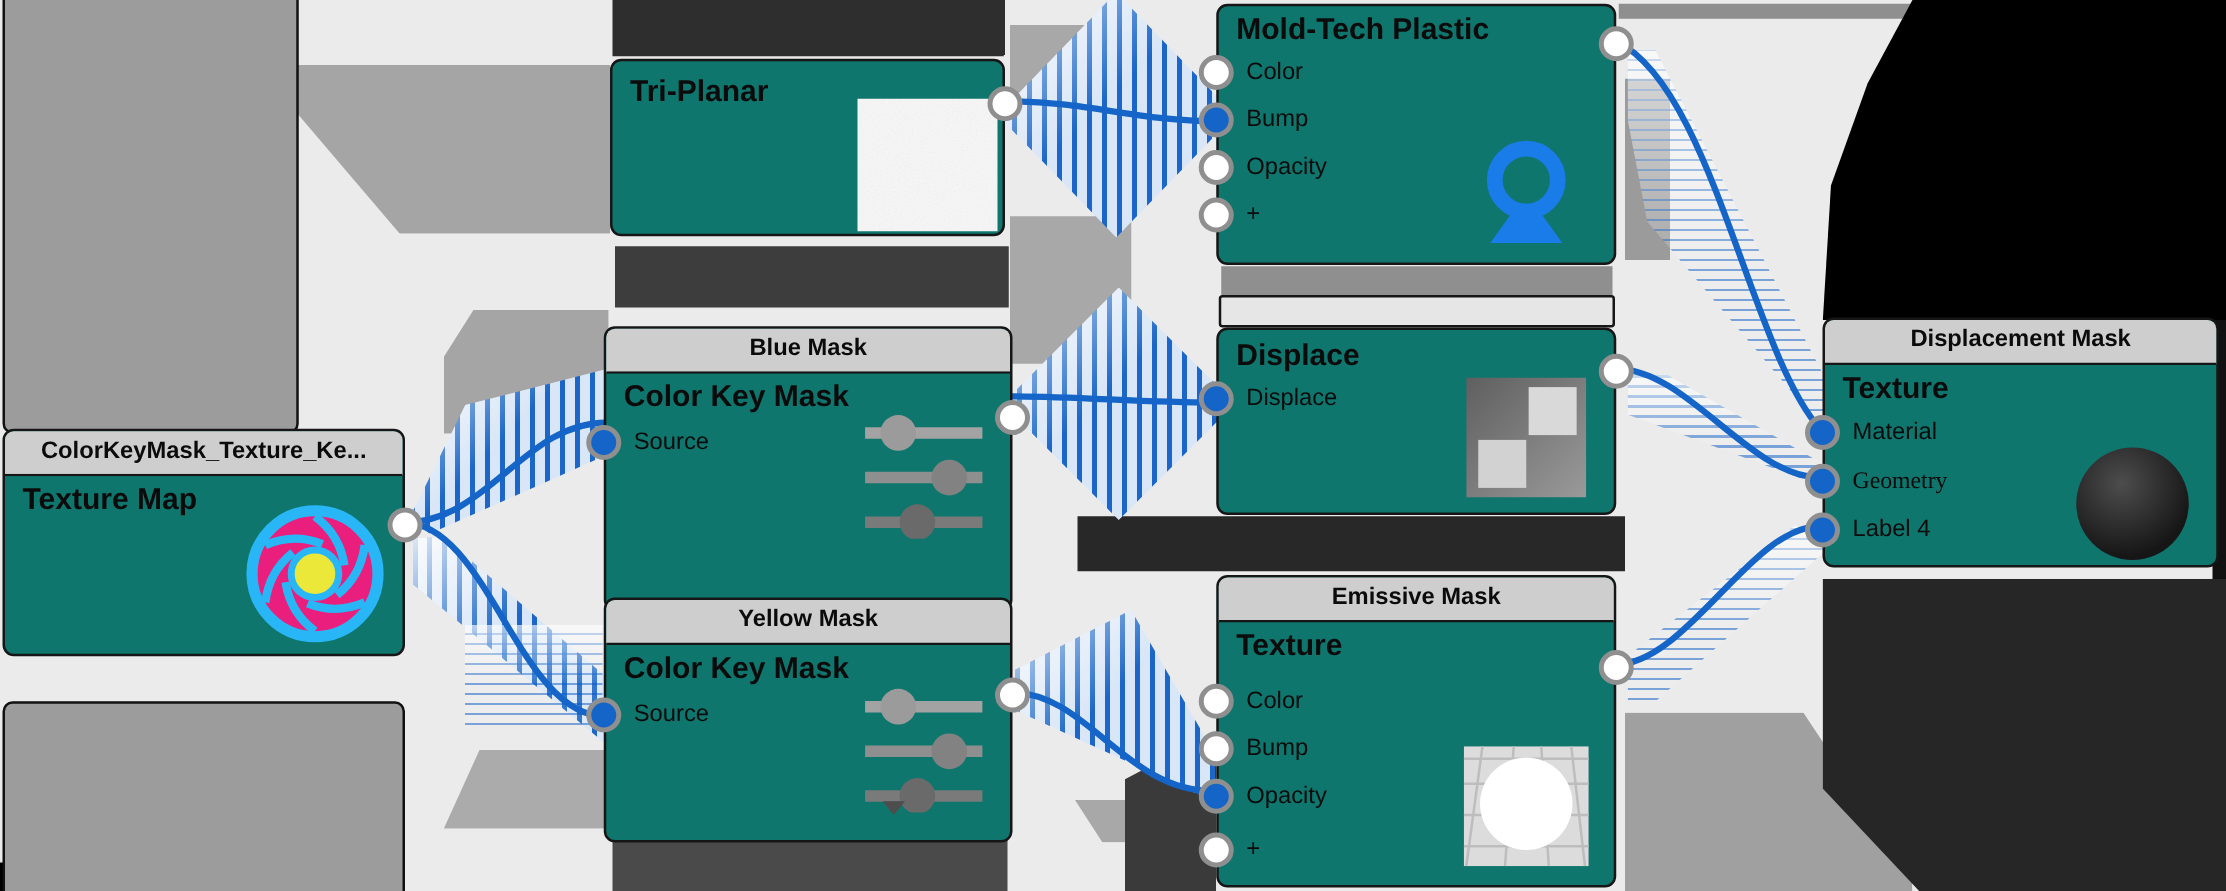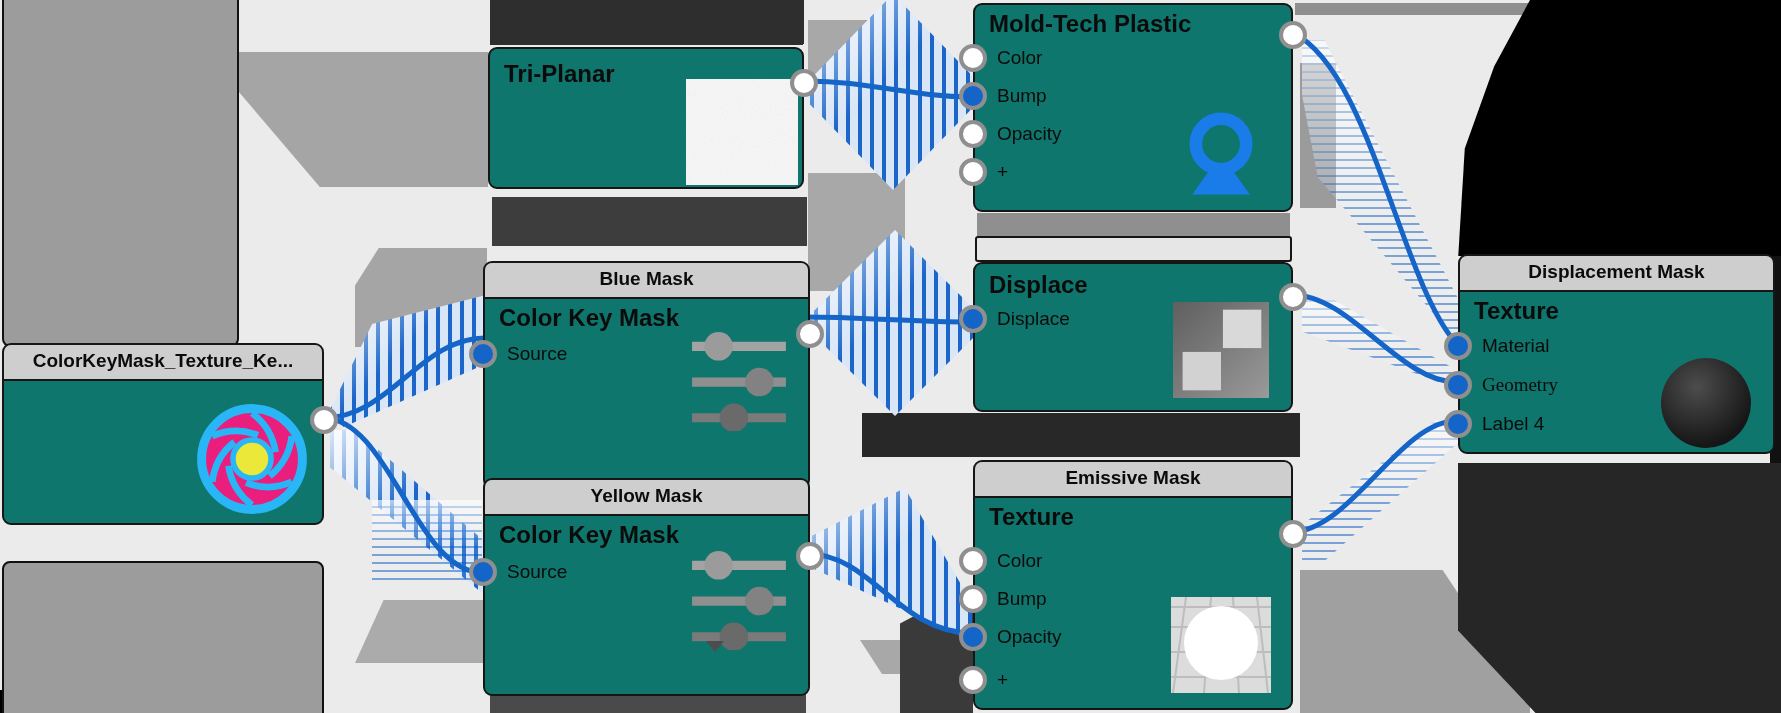--- a/index.html
+++ b/index.html
@@ -88,20 +88,21 @@
       <path d="M805,317 C860,317 915,322 971,322"></path>
       <path d="M809,554 C870,554 900,633 971,633"></path>
       <path d="M1293,33 C1370,70 1400,280 1456,343"></path>
       <path d="M1293,295 C1350,295 1400,382 1456,382"></path>
       <path d="M1291,532 C1350,532 1400,421 1456,421"></path>
     </g>
   </svg>
 
   <div class="node" style="left:2px;top:343px;width:322px;height:182px;">
     <div class="node-header">ColorKeyMask_Texture_Ke...</div>
+    <div class="node-title">Texture Map</div>
     <div class="node-icon" style="right:14px;bottom:8px;width:112px;height:112px;">
       <svg width="112" height="112" viewBox="0 0 100 100">
         <circle cx="50" cy="50" r="45" fill="#e91e7d" stroke="#29b6f6" stroke-width="8"></circle>
         <g stroke="#29b6f6" stroke-width="6" fill="none">
           <path d="M50 9 C62 18 69 30 71 44"></path>
           <path d="M50 9 C62 18 69 30 71 44" transform="rotate(60 50 50)"></path>
           <path d="M50 9 C62 18 69 30 71 44" transform="rotate(120 50 50)"></path>
           <path d="M50 9 C62 18 69 30 71 44" transform="rotate(180 50 50)"></path>
           <path d="M50 9 C62 18 69 30 71 44" transform="rotate(240 50 50)"></path>
           <path d="M50 9 C62 18 69 30 71 44" transform="rotate(300 50 50)"></path>
@@ -147,21 +148,21 @@
         <circle cx="30" cy="17" r="14" fill="#9b9b9b"></circle>
         <line x1="4" y1="52" x2="96" y2="52" stroke="#8f8f8f" stroke-width="9"></line>
         <circle cx="70" cy="52" r="14" fill="#828282"></circle>
         <line x1="4" y1="87" x2="96" y2="87" stroke="#7a7a7a" stroke-width="9"></line>
         <circle cx="45" cy="87" r="14" fill="#6a6a6a"></circle>
       </svg>
     </div>
     <span class="port out-port" style="top:57px;"></span>
   </div>
 
-  <div class="node" style="left:483px;top:478px;width:327px;height:218px;">
+  <div class="node" style="left:483px;top:478px;width:327px;height:196px;">
     <div class="node-header">Yellow Mask</div>
     <div class="node-title">Color Key Mask</div>
     <div class="row" style="height:44px;">
       <span class="port in-port connected"></span>
       <span>Source</span>
     </div>
     <div class="node-icon" style="right:18px;top:68px;width:102px;height:102px;">
       <svg width="102" height="102" viewBox="0 0 100 100">
         <line x1="4" y1="17" x2="96" y2="17" stroke="#a3a3a3" stroke-width="9"></line>
         <circle cx="30" cy="17" r="14" fill="#9b9b9b"></circle>

